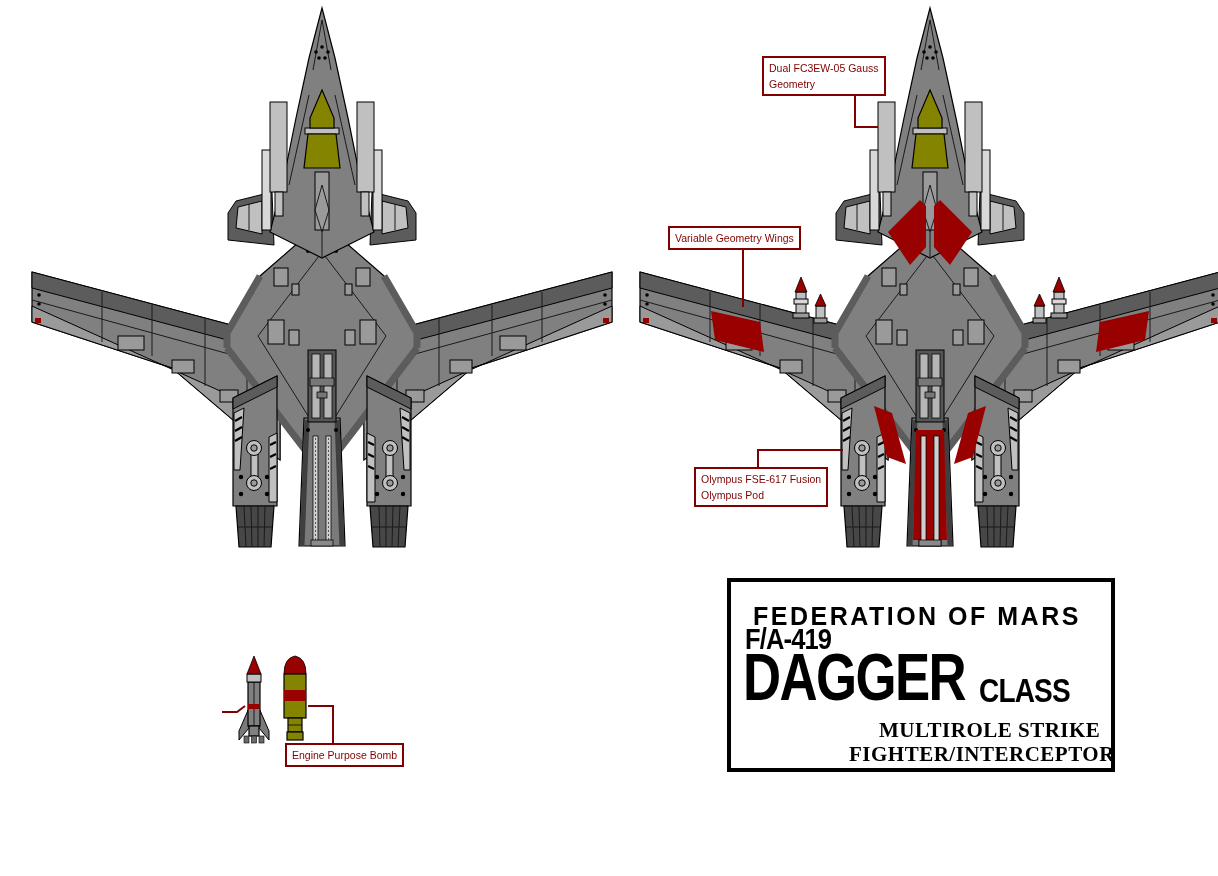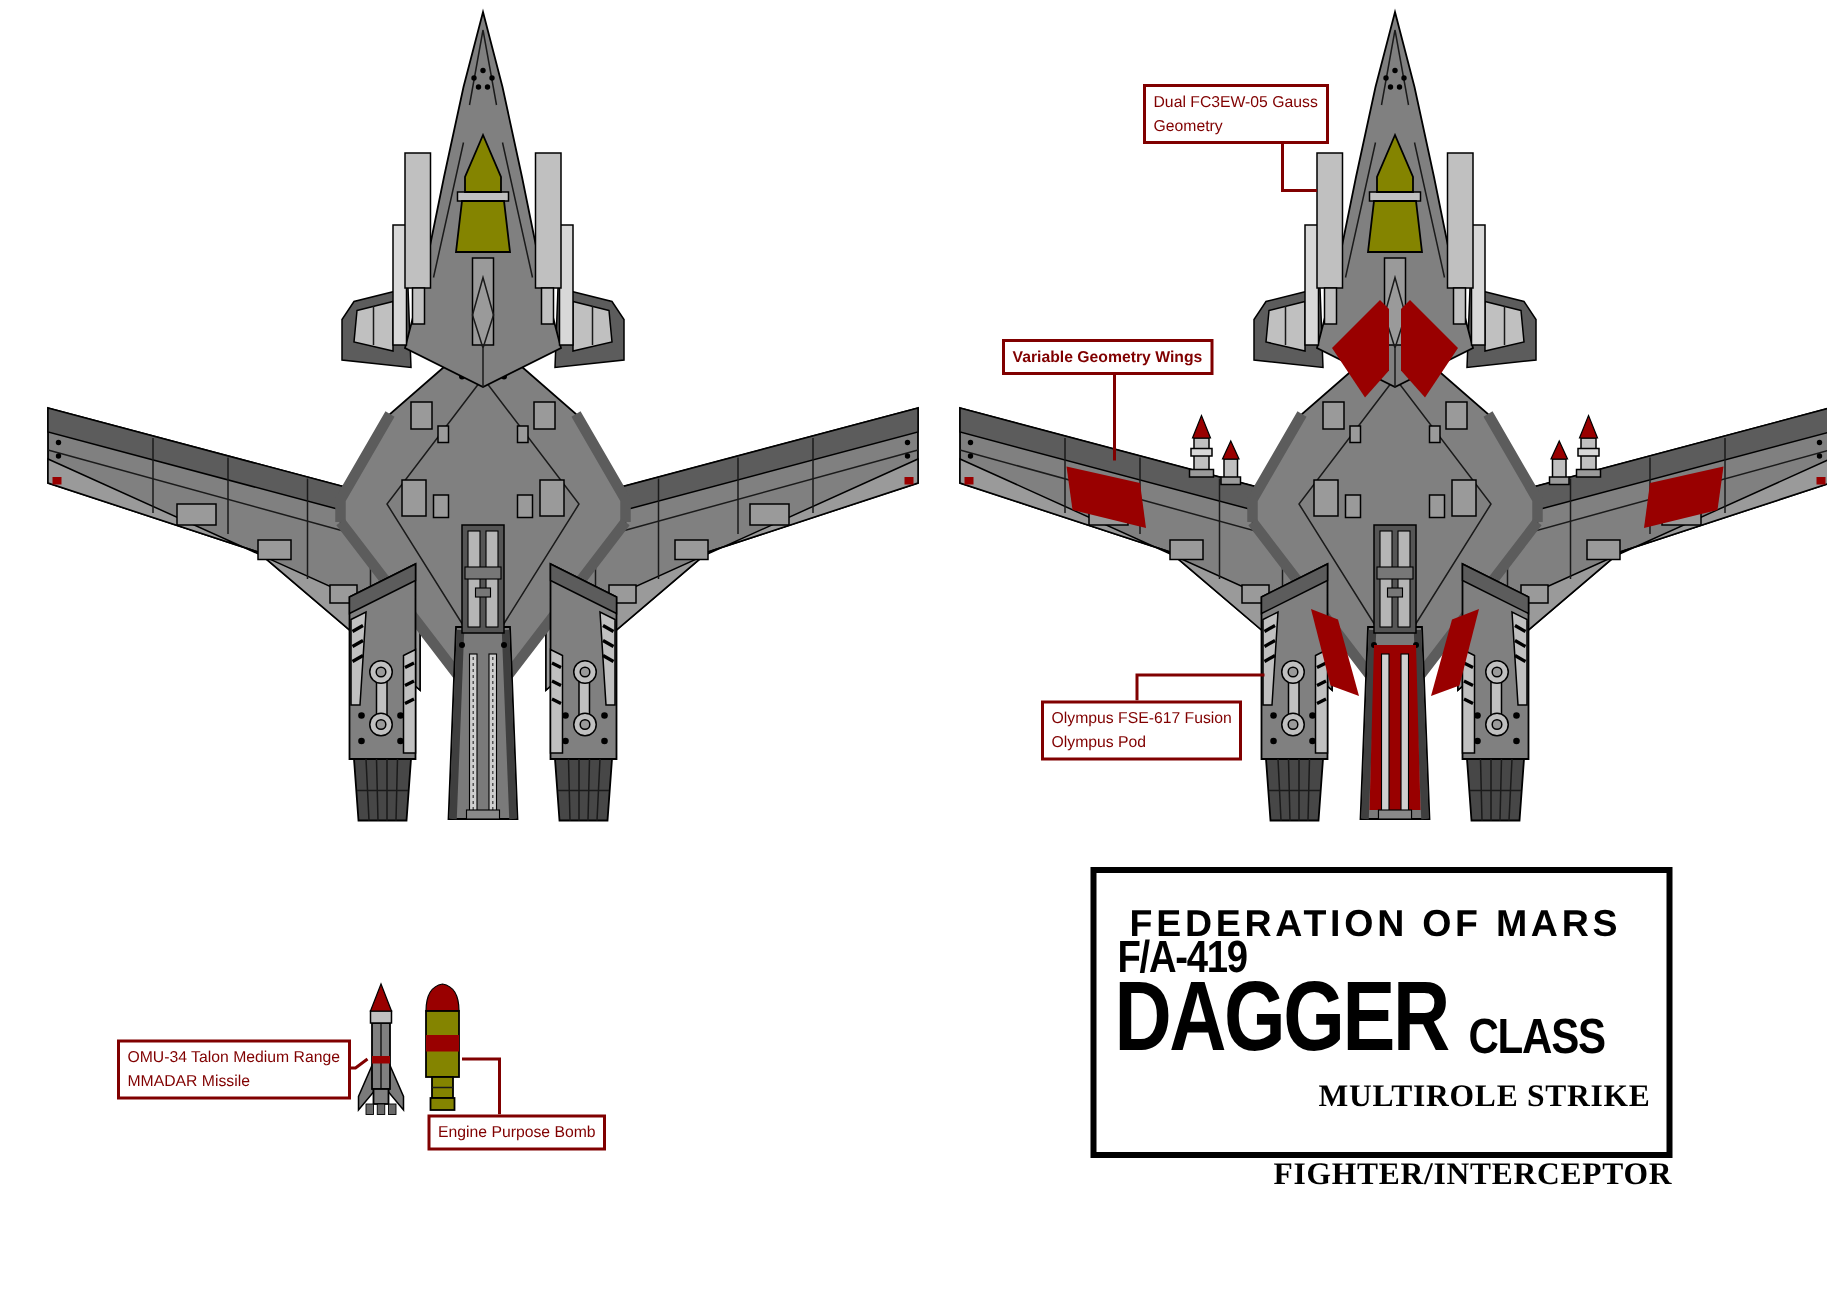--- a/index.html
+++ b/index.html
@@ -38,21 +38,21 @@
                border:4px solid var(--ink-black);background:var(--paper-white);z-index:5;}
   .title-block span{position:absolute;color:var(--ink-black);white-space:nowrap;}
   .t-faction{left:22px;top:22px;font:bold 25px/1 "Liberation Sans",sans-serif;letter-spacing:2.5px;text-align:center;}
   .t-model{left:14px;top:42px;font:bold 30px/1 "Liberation Sans",sans-serif;
            transform:scaleX(.85);transform-origin:0 0;letter-spacing:-1px;}
   .t-class{left:12px;top:62px;font:bold 66px/1 "Liberation Sans",sans-serif;
            transform:scaleX(.8);transform-origin:0 0;letter-spacing:-2px;}
   .t-class-suffix{left:248px;top:92px;font:bold 33px/1 "Liberation Sans",sans-serif;
            transform:scaleX(.85);transform-origin:0 0;letter-spacing:-1px;}
   .t-role1{left:120px;top:138px;font:bold 21px/1 "Liberation Serif",serif;letter-spacing:.5px;margin-left:28px;}
-  .t-role2{left:118px;top:162px;font:bold 21px/1 "Liberation Serif",serif;letter-spacing:.5px;margin-top:28px;}
+  .t-role2{left:118px;top:162px;font:bold 21px/1 "Liberation Serif",serif;letter-spacing:.5px;}
 </style>
 </head>
 <body>
 
 <div id="page">
 
   <svg id="canvas" width="1218" height="876" viewBox="0 0 1218 876">
     <defs>
 
       <g id="af-wing">
@@ -231,30 +231,26 @@
     <path class="callout-line" d="M743,248 L743,307"></path>
     <path class="callout-line" d="M758,467 L758,450 L843,450"></path>
     <path class="callout-line" d="M222,712 L237,712 L245,706"></path>
     <path class="callout-line" d="M333,743 L333,706 L308,706"></path>
   </svg>
 
   <div class="callout" style="left:762px;top:56px;">
     <div>Dual FC3EW-05 Gauss</div>
     <div>Geometry</div>
   </div>
-  <div class="callout" style="left:668px;top:226px;font-weight:bold;">
+  <div class="callout" style="left:668px;top:226px;">
     <div>Variable Geometry Wings</div>
   </div>
   <div class="callout" style="left:694px;top:467px;">
     <div>Olympus FSE-617 Fusion</div>
     <div>Olympus Pod</div>
-  </div>
-  <div class="callout" style="left:78px;top:693px;">
-    <div>OMU-34 Talon Medium Range</div>
-    <div>MMADAR Missile</div>
   </div>
   <div class="callout" style="left:285px;top:743px;">
     <div>Engine Purpose Bomb</div>
   </div>
 
   <div class="title-block">
     <span class="t-faction">FEDERATION OF MARS</span>
     <span class="t-model">F/A-419</span>
     <span class="t-class">DAGGER</span>
     <span class="t-class-suffix">CLASS</span>

